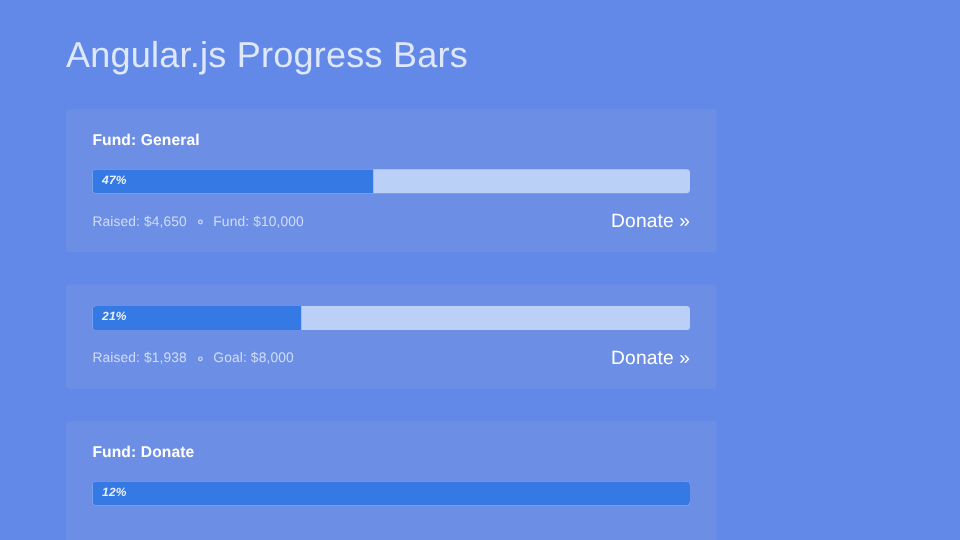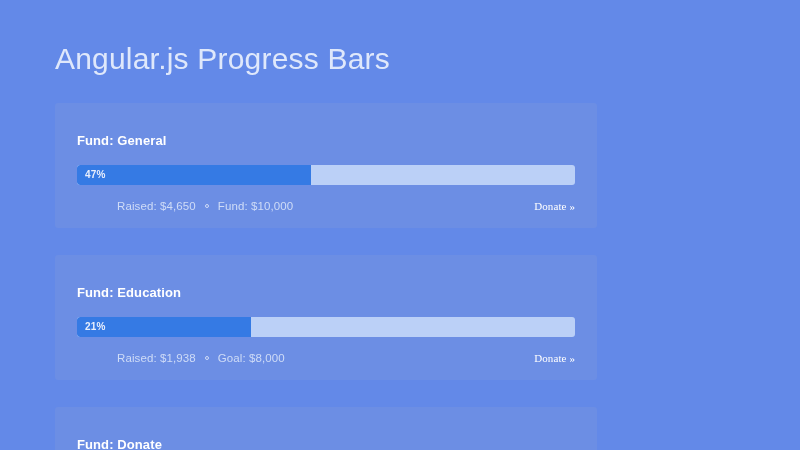--- a/index.html
+++ b/index.html
@@ -13,21 +13,21 @@
     background: #6389e8;
     font-family: "Liberation Sans", sans-serif;
     -webkit-font-smoothing: antialiased;
   }
 
   .page {
     position: relative;
     width: 652px;
     height: 450px;
     box-sizing: border-box;
-    padding: 12px 55px;
+    padding: 0 55px;
   }
 
   .page-title {
     margin: 0;
     padding-top: 27px;
     font-size: 30px;
     font-weight: 300;
     letter-spacing: 0.2px;
     color: #dfe8fb;
     line-height: 40px;
@@ -45,30 +45,31 @@
     margin-bottom: 27px;
     box-sizing: border-box;
   }
 
   .card-title {
     font-size: 13px;
     font-weight: 700;
     color: #ffffff;
     letter-spacing: 0.1px;
     line-height: 16px;
-    margin: 12px 0 16px 0;
+    margin: 0 0 16px 0;
     white-space: nowrap;
   }
 
   .progress-track {
     position: relative;
     height: 20px;
     background: #bbd0f7;
     border-radius: 3px;
     overflow: hidden;
+    font-style: italic;
   }
 
   .progress-fill {
     position: absolute;
     left: 0;
     top: 0;
     bottom: 0;
     background: #357ae4;
     border-radius: 3px 0 0 3px;
   }
@@ -96,41 +97,39 @@
     margin-top: 15px;
   }
 
   .meta {
     font-size: 11.5px;
     color: #cfdcf7;
     letter-spacing: 0.1px;
     white-space: nowrap;
     display: flex;
     align-items: center;
-    margin-left: 40px;
   }
 
   .meta .sep {
     display: inline-block;
     margin: 0 9px;
     width: 4px;
     height: 4px;
     border: 1px solid #cfdcf7;
     border-radius: 50%;
     box-sizing: border-box;
   }
 
   .donate-link {
-    font-size: 11px;
+    font-size: 16px;
     color: #ffffff;
     text-decoration: none;
     letter-spacing: 0.1px;
     white-space: nowrap;
     cursor: pointer;
-    font-family: Liberation Serif, serif;
   }
 </style>
 </head>
 <body>
 
 <div class="page">
 
   <h1 class="page-title">Angular.js Progress Bars</h1>
 
   <div class="cards">
@@ -145,21 +144,20 @@
         <div class="meta">
           <span>Raised: $4,650</span>
           <span class="sep"></span>
           <span>Fund: $10,000</span>
         </div>
         <a class="donate-link" href="#">Donate »</a>
       </div>
     </div>
 
     <div class="card">
-      <div class="card-title">Fund: Education</div>
       <div class="progress-track">
         <div class="progress-fill" id="fill-1" style="width: 35%;"></div>
         <span class="progress-label">21%</span>
       </div>
       <div class="card-footer">
         <div class="meta">
           <span>Raised: $1,938</span>
           <span class="sep"></span>
           <span>Goal: $8,000</span>
         </div>

